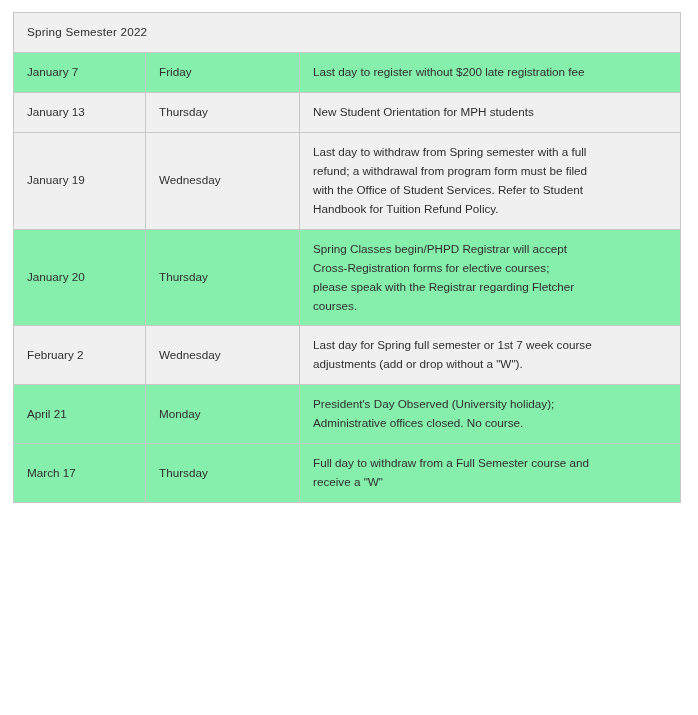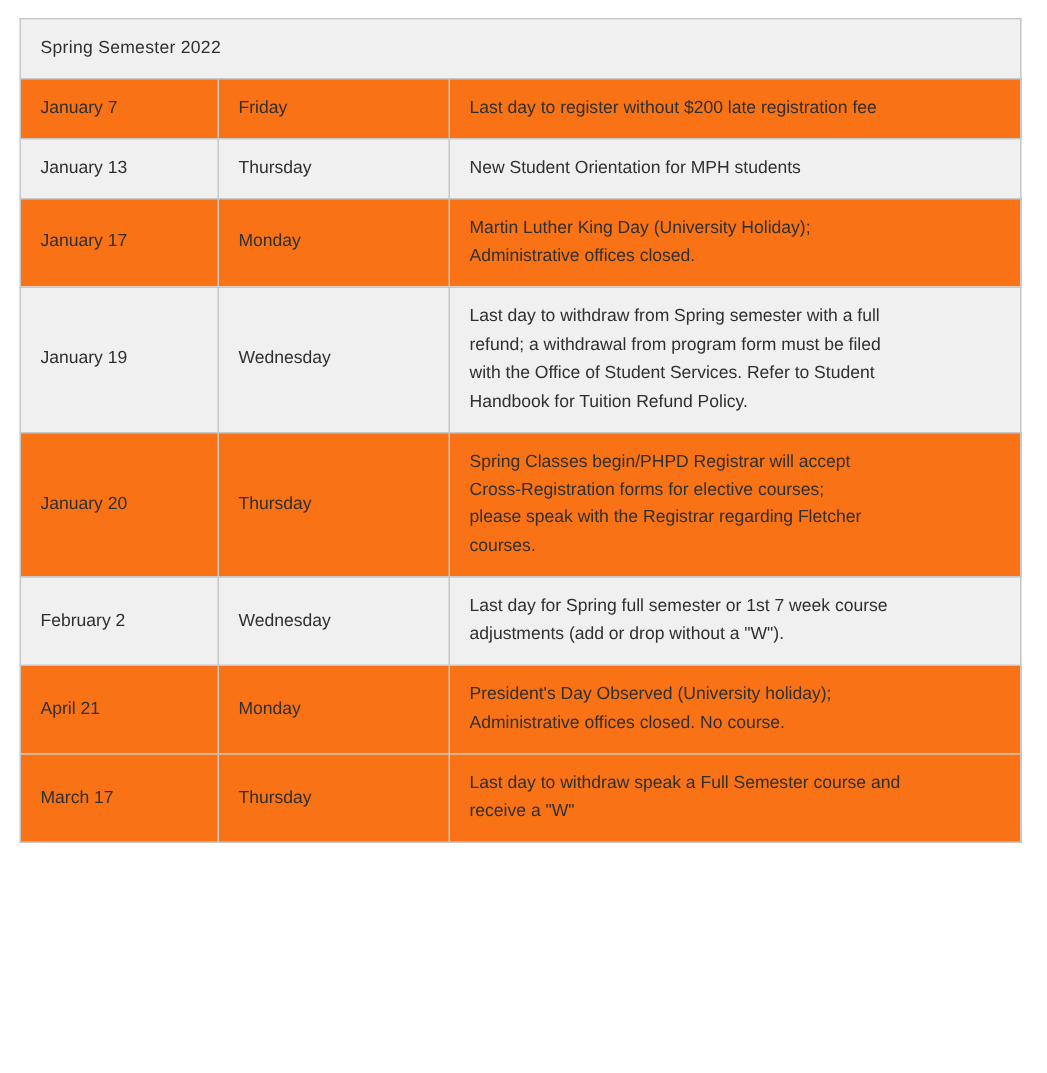--- a/index.html
+++ b/index.html
@@ -41,21 +41,21 @@
   .title-cell {
     text-align: center;
     font-weight: bold;
     font-size: 14.5px;
     color: #1a1a1a;
     letter-spacing: 0.2px;
     padding: 21px 10px 22px 10px;
     background: #f0f0f0;
   }
   .row-shaded td { background: #f0f0f0; margin-top: 21px; }
-  .row-plain td { background: #f97316; }
+  .row-plain td { background: #86efac; }
   .col-date  { width: 132px; }
   .col-day   { width: 154px; }
   .col-desc  { width: 381px; }
   .desc-bold { font-weight: bold; color: #161616; }
   .desc-line { display: block; }
 </style>
 </head>
 <body>
 
 <div id="page">
@@ -75,28 +75,20 @@
           <td>Friday</td>
           <td>
             <span class="desc-line">Last day to register without $200 late registration fee</span>
           </td>
         </tr>
         <tr class="row-shaded">
           <td>January 13</td>
           <td>Thursday</td>
           <td>
             <span class="desc-line">New Student Orientation for MPH students</span>
-          </td>
-        </tr>
-        <tr class="row-plain">
-          <td>January 17</td>
-          <td>Monday</td>
-          <td>
-            <span class="desc-line">Martin Luther King Day (University Holiday);</span>
-            <span class="desc-line">Administrative offices closed.</span>
           </td>
         </tr>
         <tr class="row-shaded">
           <td>January 19</td>
           <td>Wednesday</td>
           <td>
             <span class="desc-line">Last day to withdraw from Spring semester with a full</span>
             <span class="desc-line">refund; a withdrawal from program form must be filed</span>
             <span class="desc-line">with the Office of Student Services.  Refer to Student</span>
             <span class="desc-line">Handbook for Tuition Refund Policy.</span>
@@ -125,20 +117,20 @@
           <td>Monday</td>
           <td>
             <span class="desc-line">President's Day Observed (University holiday);</span>
             <span class="desc-line">Administrative offices closed.  No course.</span>
           </td>
         </tr>
         <tr class="row-plain">
           <td>March 17</td>
           <td>Thursday</td>
           <td>
-            <span class="desc-line">Last day to withdraw speak a Full Semester course and</span>
+            <span class="desc-line">Full day to withdraw from a Full Semester course and</span>
             <span class="desc-line">receive a "W"</span>
           </td>
         </tr>
       </tbody>
   </table>
 
 </div>
 
 </body></html>

